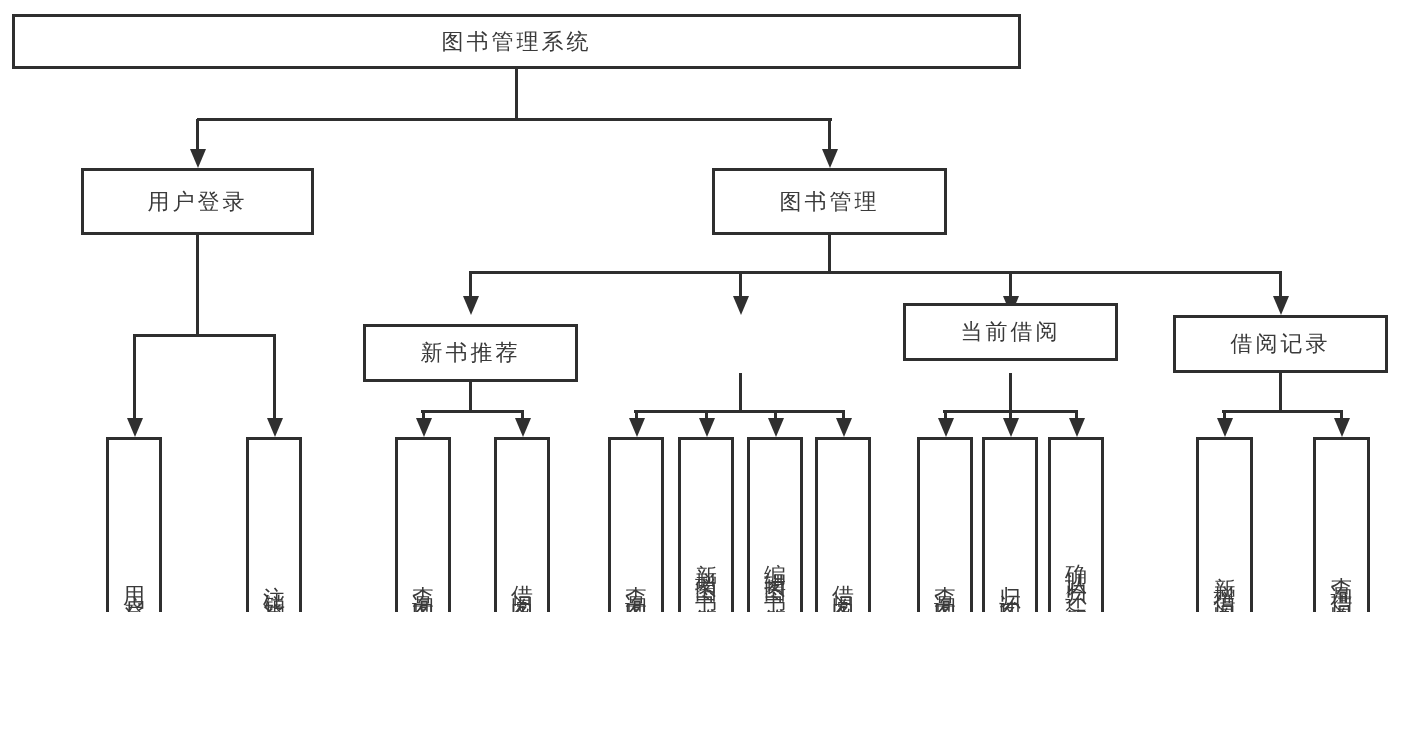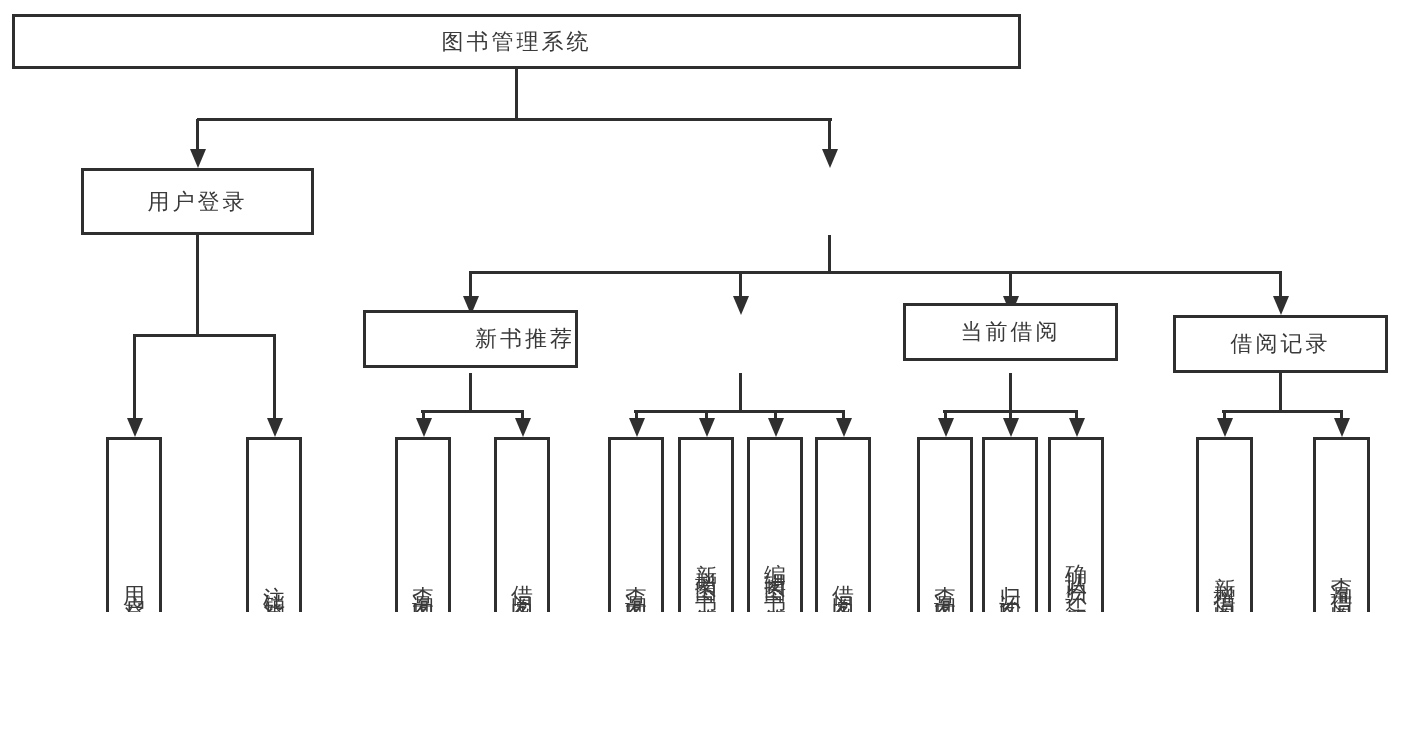--- a/index.html
+++ b/index.html
@@ -51,20 +51,23 @@
       <i class="head"></i>
     </div>
   <div class="arrow" style="left:821px;top:119px;height:49px;">
       <i class="stem"></i>
       <i class="head"></i>
     </div>
 
   <div class="box" style="left:81px;top:168px;width:233px;height:67px;">
     <span>用户登录</span>
   </div>
+  <div class="box" style="left:712px;top:168px;width:235px;height:67px;">
+    <span>图书管理</span>
+  </div>
 
   <div class="vline" style="left:196px;top:235px;height:101px;"></div>
   <div class="hline" style="left:133px;top:334px;width:143px;"></div>
   <div class="arrow" style="left:126px;top:335px;height:102px;">
       <i class="stem"></i>
       <i class="head"></i>
     </div>
   <div class="arrow" style="left:266px;top:335px;height:102px;">
       <i class="stem"></i>
       <i class="head"></i>
@@ -82,21 +85,21 @@
     </div>
   <div class="arrow" style="left:1002px;top:272px;height:43px;">
       <i class="stem"></i>
       <i class="head"></i>
     </div>
   <div class="arrow" style="left:1272px;top:272px;height:43px;">
       <i class="stem"></i>
       <i class="head"></i>
     </div>
 
-  <div class="box" style="left:363px;top:310px;width:215px;height:58px;justify-content:flex-end;">
+  <div class="box" style="left:363px;top:324px;width:215px;height:58px;">
     <span>新书推荐</span>
   </div>
   <div class="box" style="left:903px;top:303px;width:215px;height:58px;">
     <span>当前借阅</span>
   </div>
   <div class="box" style="left:1173px;top:315px;width:215px;height:58px;">
     <span>借阅记录</span>
   </div>
 
   <div class="vline" style="left:469px;top:373px;height:40px;"></div>

